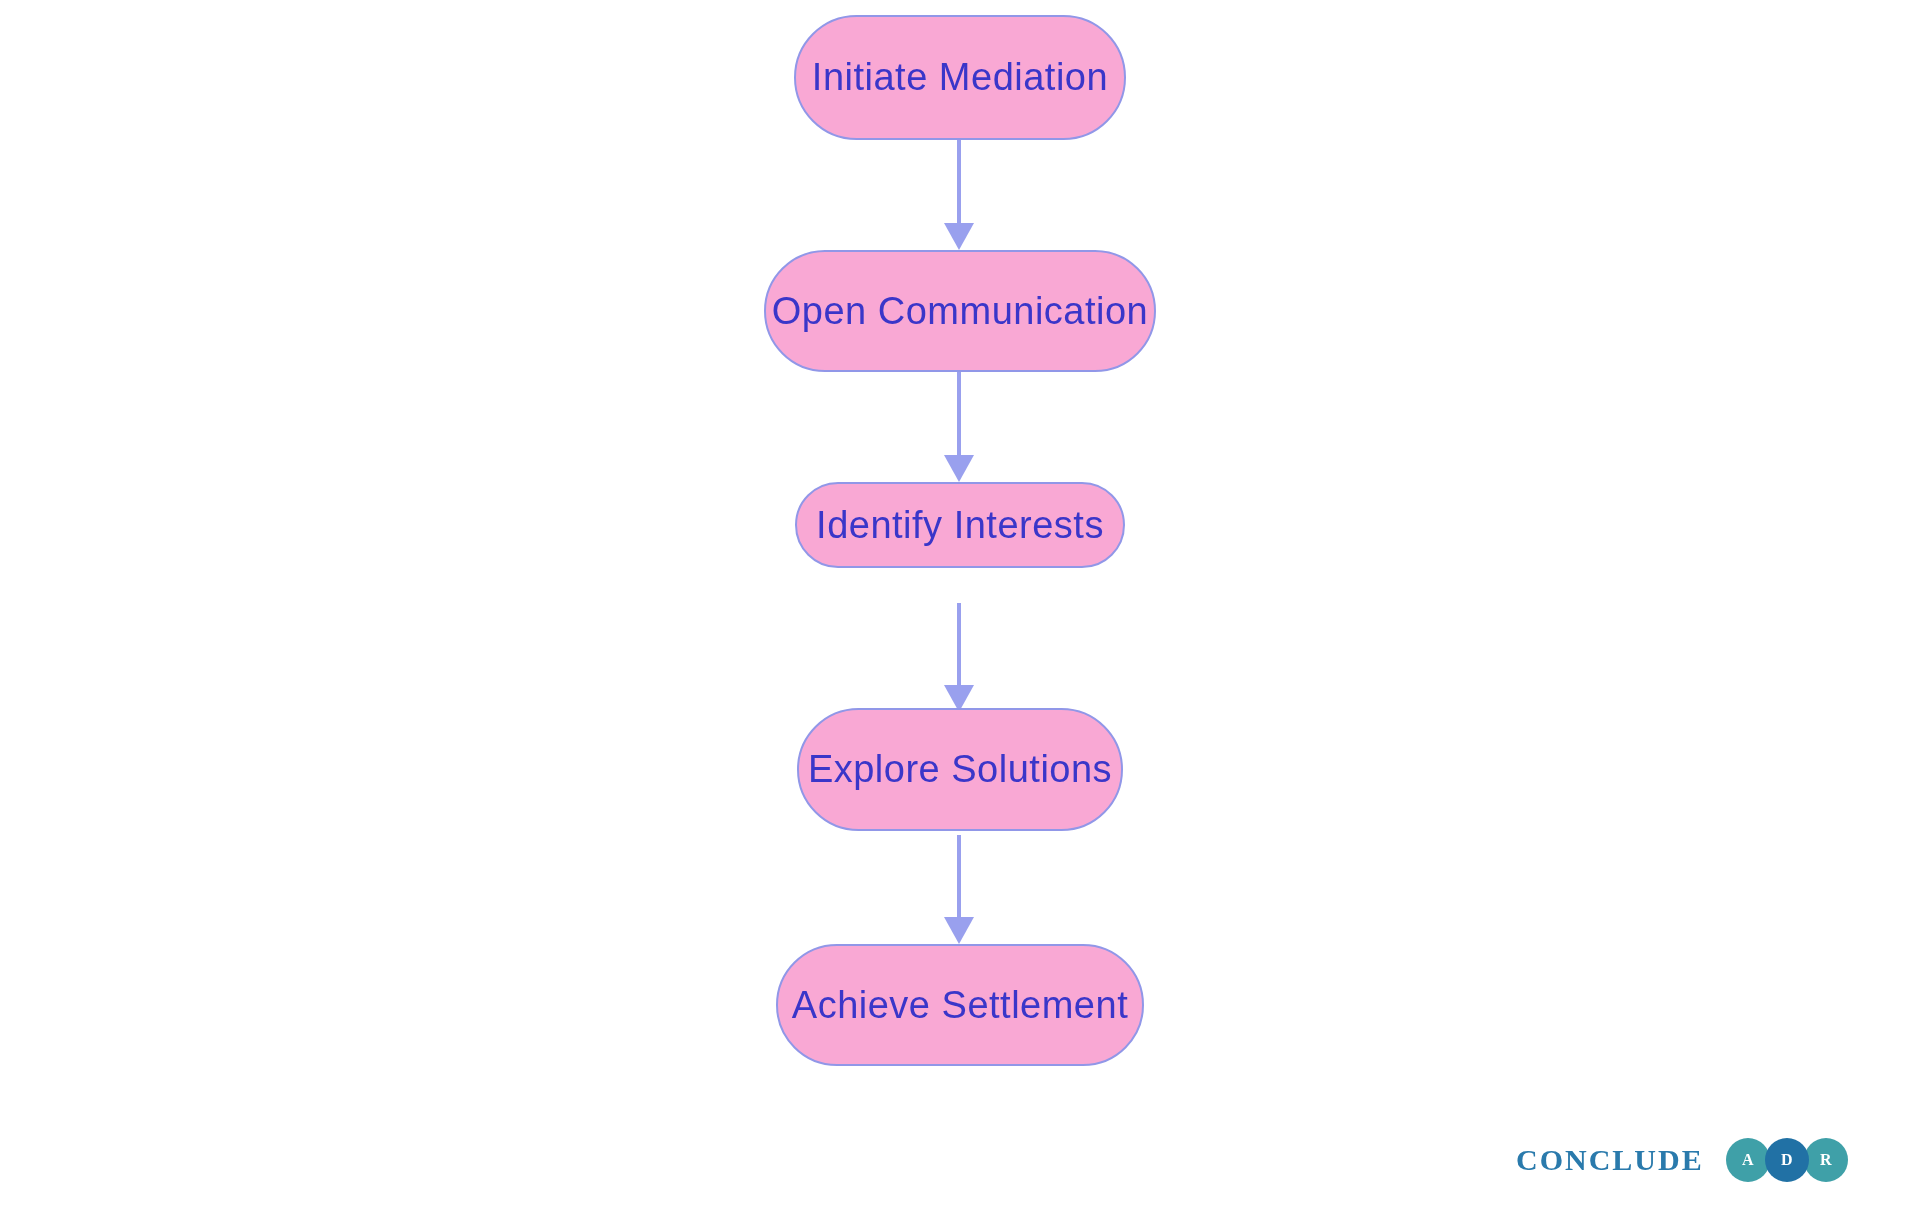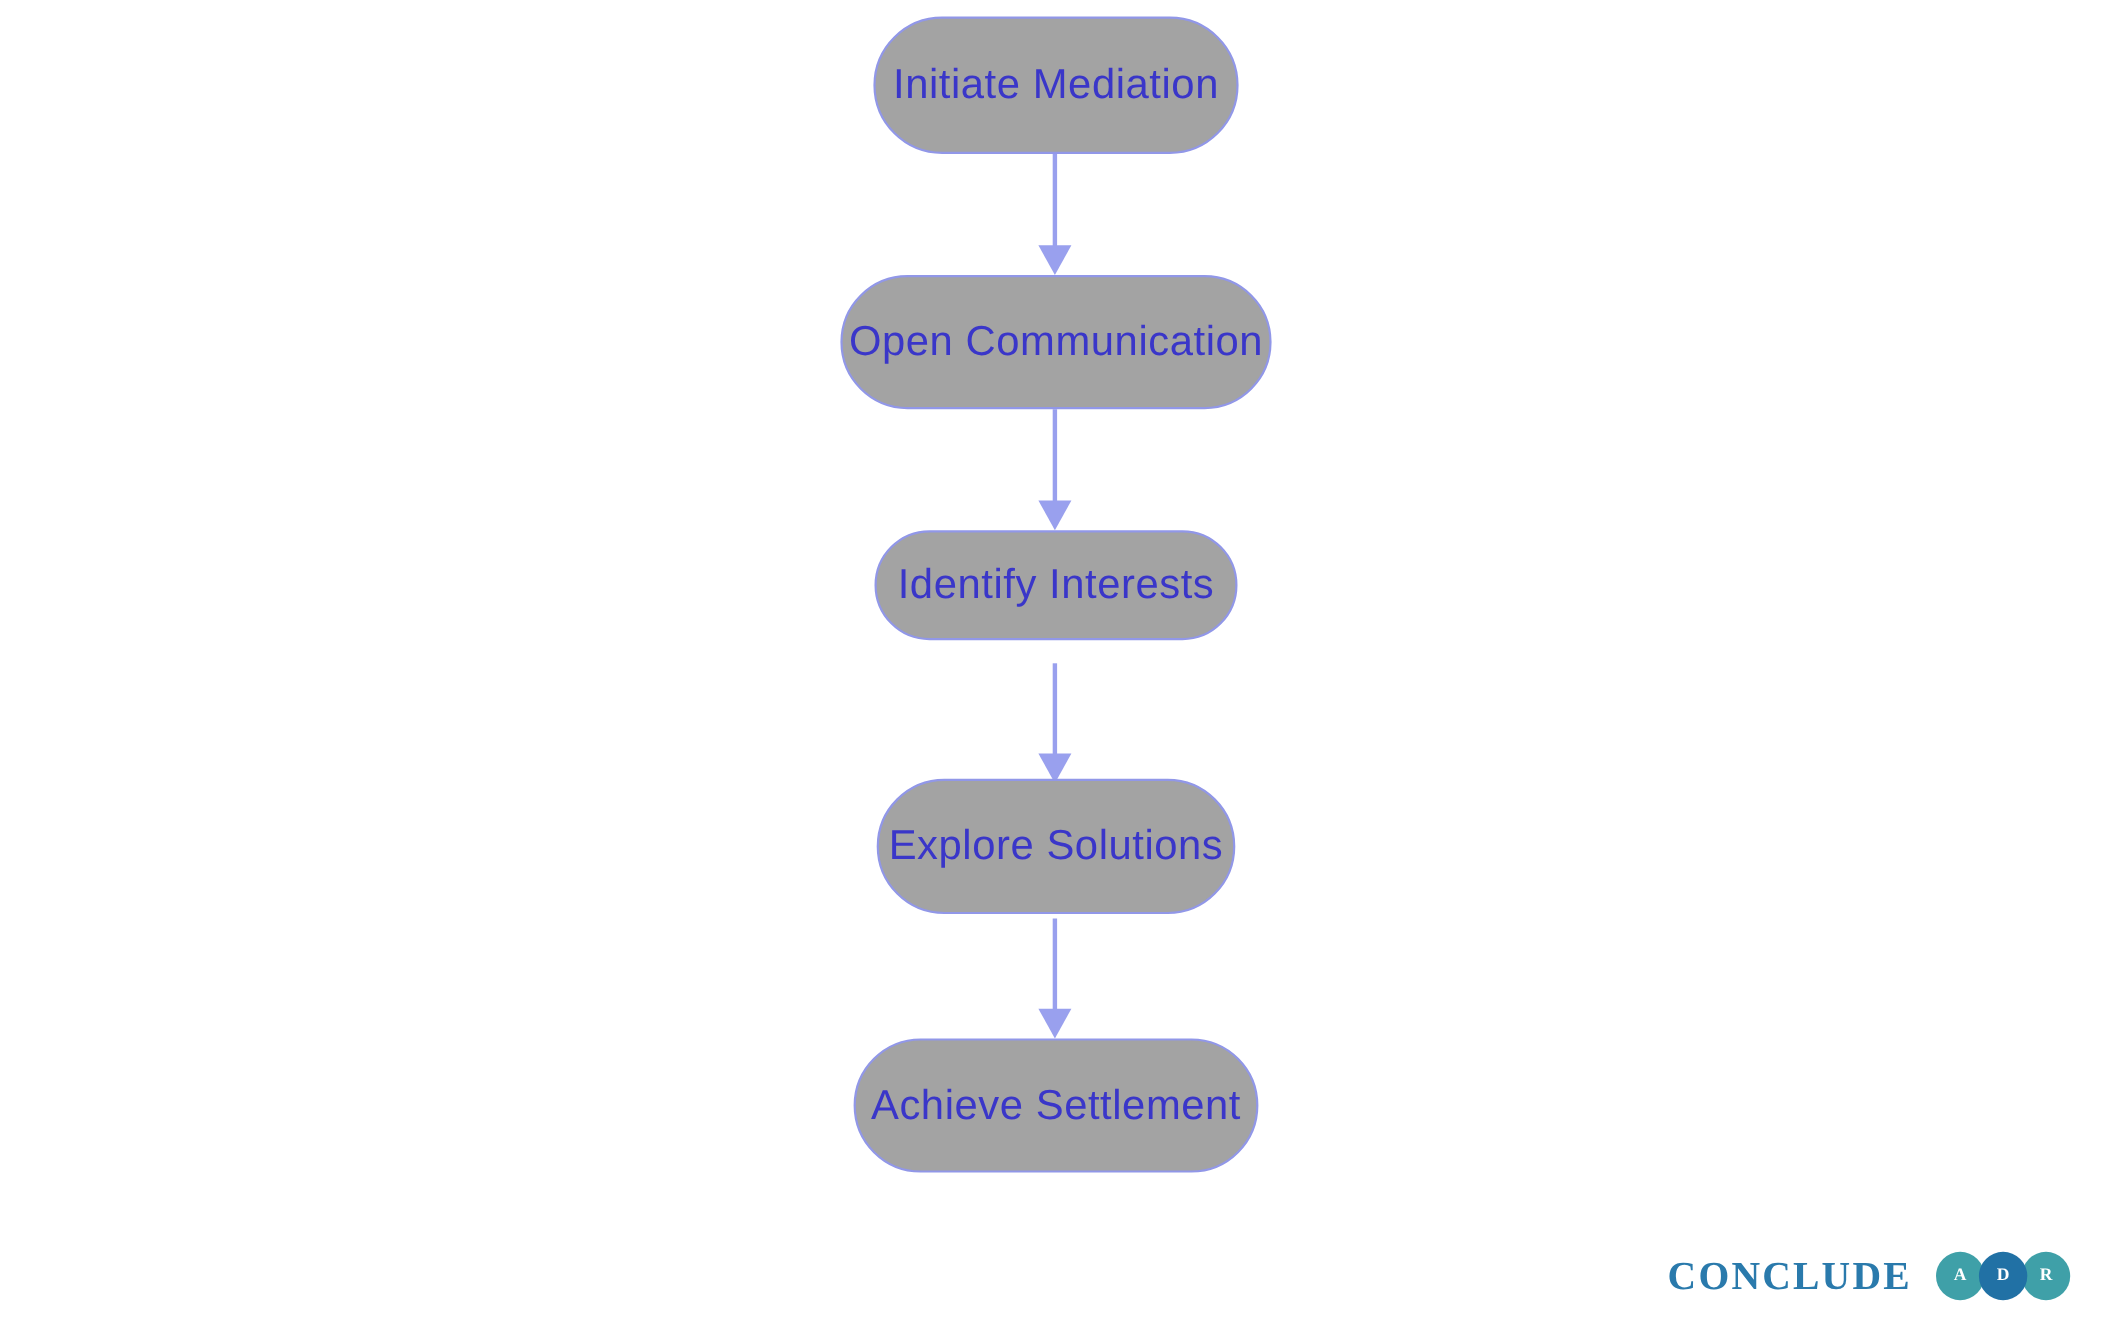--- a/index.html
+++ b/index.html
@@ -13,37 +13,37 @@
     height: 1215px;
     background: #ffffff;
     overflow: hidden;
     font-family: "Liberation Sans", "DejaVu Sans", sans-serif;
   }
 
   
   .node {
     position: absolute;
     box-sizing: border-box;
-    background: #a3a3a3;
+    background: #f9a8d4;
     border: 2px solid #9197e8;
     border-radius: 64px;
     display: flex;
     align-items: center;
     justify-content: center;
   }
   .node span {
     color: #3a36c9;
     font-size: 38px;
     font-weight: 400;
     letter-spacing: 0.5px;
     white-space: nowrap;
   }
   .node-1 { left: 794px; top: 15px;  width: 332px; height: 125px; }
   .node-2 { left: 764px; top: 250px; width: 392px; height: 122px; text-align: right; }
-  .node-3 { left: 795px; top: 482px; width: 330px; height: 100px; }
+  .node-3 { left: 795px; top: 482px; width: 330px; height: 86px; }
   .node-4 { left: 797px; top: 708px; width: 326px; height: 123px; }
   .node-5 { left: 776px; top: 944px; width: 368px; height: 122px; text-align: right; }
 
   
   .arrow {
     position: absolute;
     width: 30px;
   }
   .arrow .shaft {
     position: absolute;
@@ -73,21 +73,21 @@
     position: absolute;
     left: 1516px;
     top: 1136px;
     height: 48px;
     display: flex;
     align-items: center;
   }
   .logo-wordmark {
     font-family: "Liberation Serif", "DejaVu Serif", serif;
     font-weight: 700;
-    font-size: 36px;
+    font-size: 30px;
     letter-spacing: 2px;
     color: #2a7aac;
   }
   .logo-circles {
     display: flex;
     align-items: center;
     margin-left: 22px;
   }
   .logo-circle {
     width: 44px;

